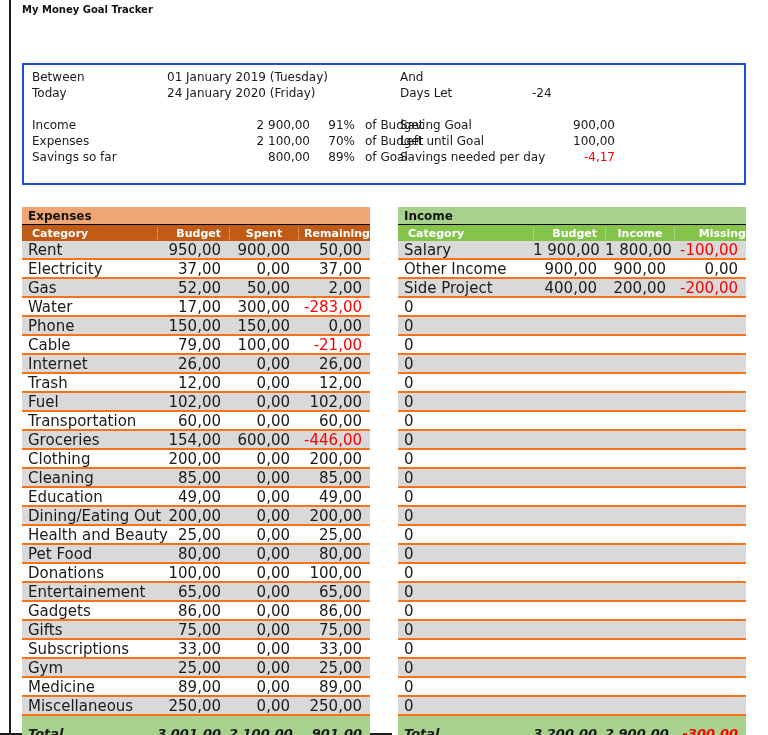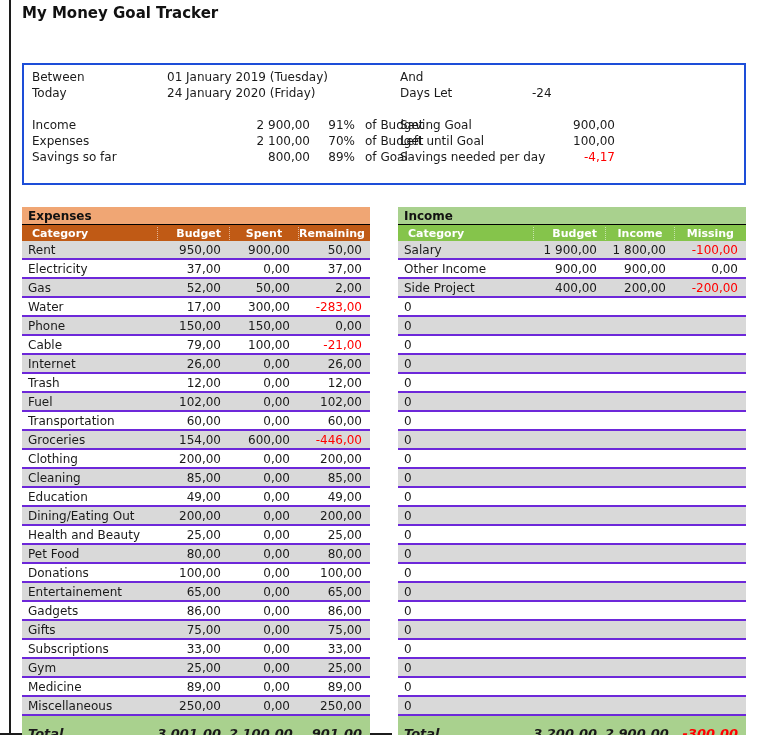--- a/index.html
+++ b/index.html
@@ -6,21 +6,21 @@
     --orange-light:#F0A674; --orange-dark:#C05A15;
     --green-light:#A9D18E; --green-bright:#85C44B;
     --row-gray:#D9D9D9; --negative-red:#FF0000; --subtitle-gray:#8C8C8C;
   }
   *{margin:0;padding:0;box-sizing:border-box;}
   html,body{width:768px;height:735px;background:#fff;overflow:hidden;
     font-family:"DejaVu Sans","Liberation Sans",sans-serif;color:#1a1a1a;}
   .page{position:relative;width:768px;height:735px;background:#fff;}
   .page-line-left{position:absolute;left:9px;top:0;width:2px;height:735px;background:#1c1c1c;}
   .page-line-bottom{position:absolute;left:0;top:733px;width:392px;height:2px;background:#1c1c1c;}
-  .title{position:absolute;left:22px;top:4px;font-size:15px;font-weight:bold;color:#111;}
+  .title{position:absolute;left:22px;top:4px;font-size:10px;font-weight:bold;color:#111;}
   .subtitle{position:absolute;left:22px;top:33px;font-size:13px;font-weight:bold;color:var(--subtitle-gray);margin-top:40px;}
 
   
   .summary-box{position:absolute;left:22px;top:63px;width:724px;height:122px;border:2px solid #1d4ed8;background:#fff;}
   .shalf{position:absolute;top:4px;}
   .sleft{left:8px;width:362px;}
   .sright{left:376px;width:336px;}
   .srow{display:flex;align-items:center;height:16px;font-size:12px;white-space:nowrap;}
   .srow.spacer{height:16px;}
   .slabel{width:135px;flex:none;}
@@ -38,32 +38,32 @@
   .table.income{left:398px;}
   .tbar{height:18px;border-bottom:1px solid #000;font-size:12px;font-weight:bold;
     padding-left:6px;display:flex;align-items:center;color:#111;}
   .expenses .tbar{background:var(--orange-light);}
   .income .tbar{background:var(--green-light);}
   .thead{height:16px;display:flex;align-items:center;color:#fff;font-weight:bold;font-size:11px;}
   .expenses .thead{background:var(--orange-dark);}
   .income .thead{background:var(--green-bright);}
   .thead .c{border-left:1px dotted rgba(255,255,255,0.55);}
   .thead .c0{border-left:none;padding-left:10px;}
-  .trow{height:19px;display:flex;align-items:center;font-size:12px;border-bottom:2px solid #6d28d9;}
+  .trow{height:19px;display:flex;align-items:center;font-size:15px;border-bottom:2px solid #f97316;}
   .trow.odd{background:var(--row-gray);}
   .trow.even{background:#fff;}
   .trow.total{background:var(--green-light);font-weight:bold;border-bottom:none;height:34px;font-size:13px;font-style:italic;}
   .c{display:block;overflow:visible;white-space:nowrap;}
   .c0{width:135px;text-align:left;padding-left:6px;}
   .c1{width:72px;text-align:right;padding-right:8px;}
   .c2{width:69px;text-align:right;padding-right:8px;}
   .c3{width:72px;text-align:right;padding-right:8px;}
   .thead .c1{padding-right:8px;}
   .thead .c2{text-align:center;padding-right:0;}
-  .thead .c3{padding-right:12px;}
+  .thead .c3{padding-right:0;}
   .trow.total .c0{padding-left:6px;}
 </style>
 </head>
 <body>
 
 <div class="page">
   <div class="page-line-left"></div>
   <div class="page-line-bottom"></div>
 
   <div class="title">My Money Goal Tracker</div>

